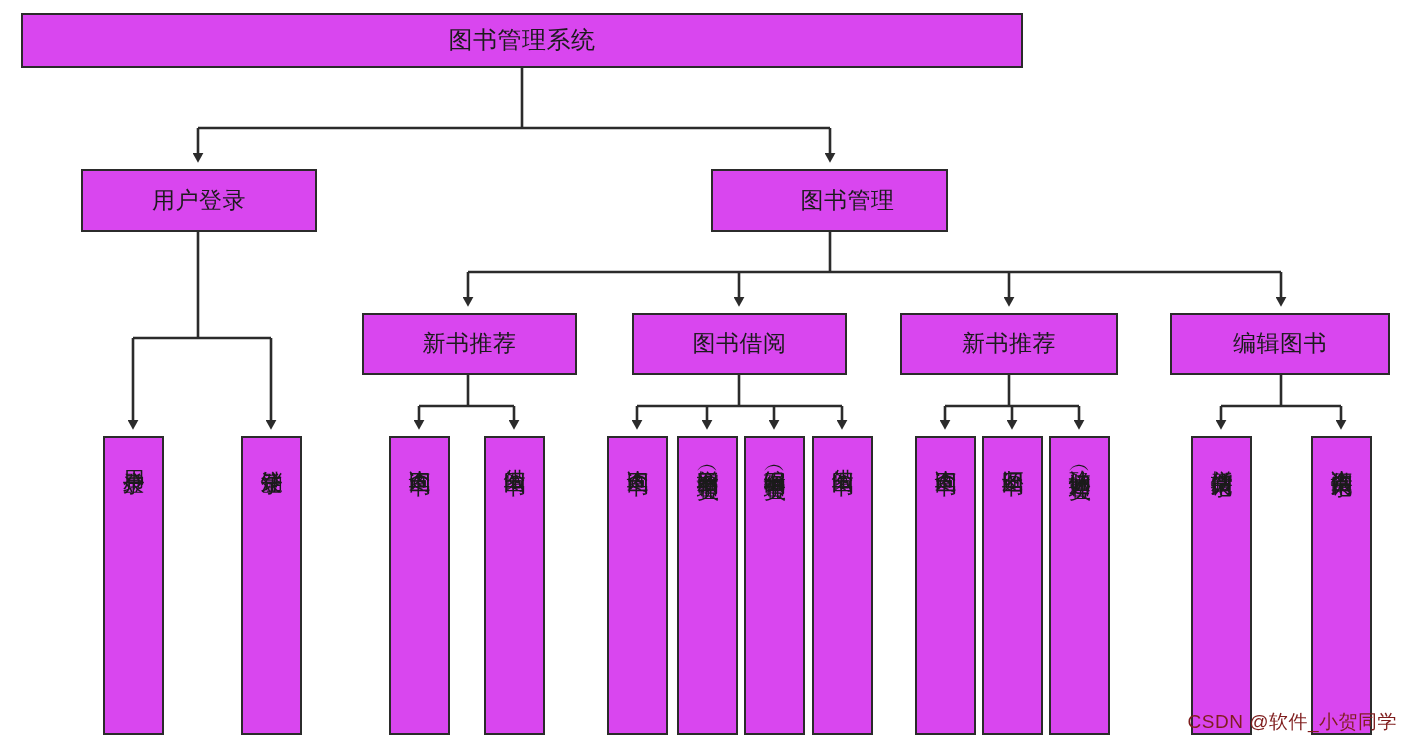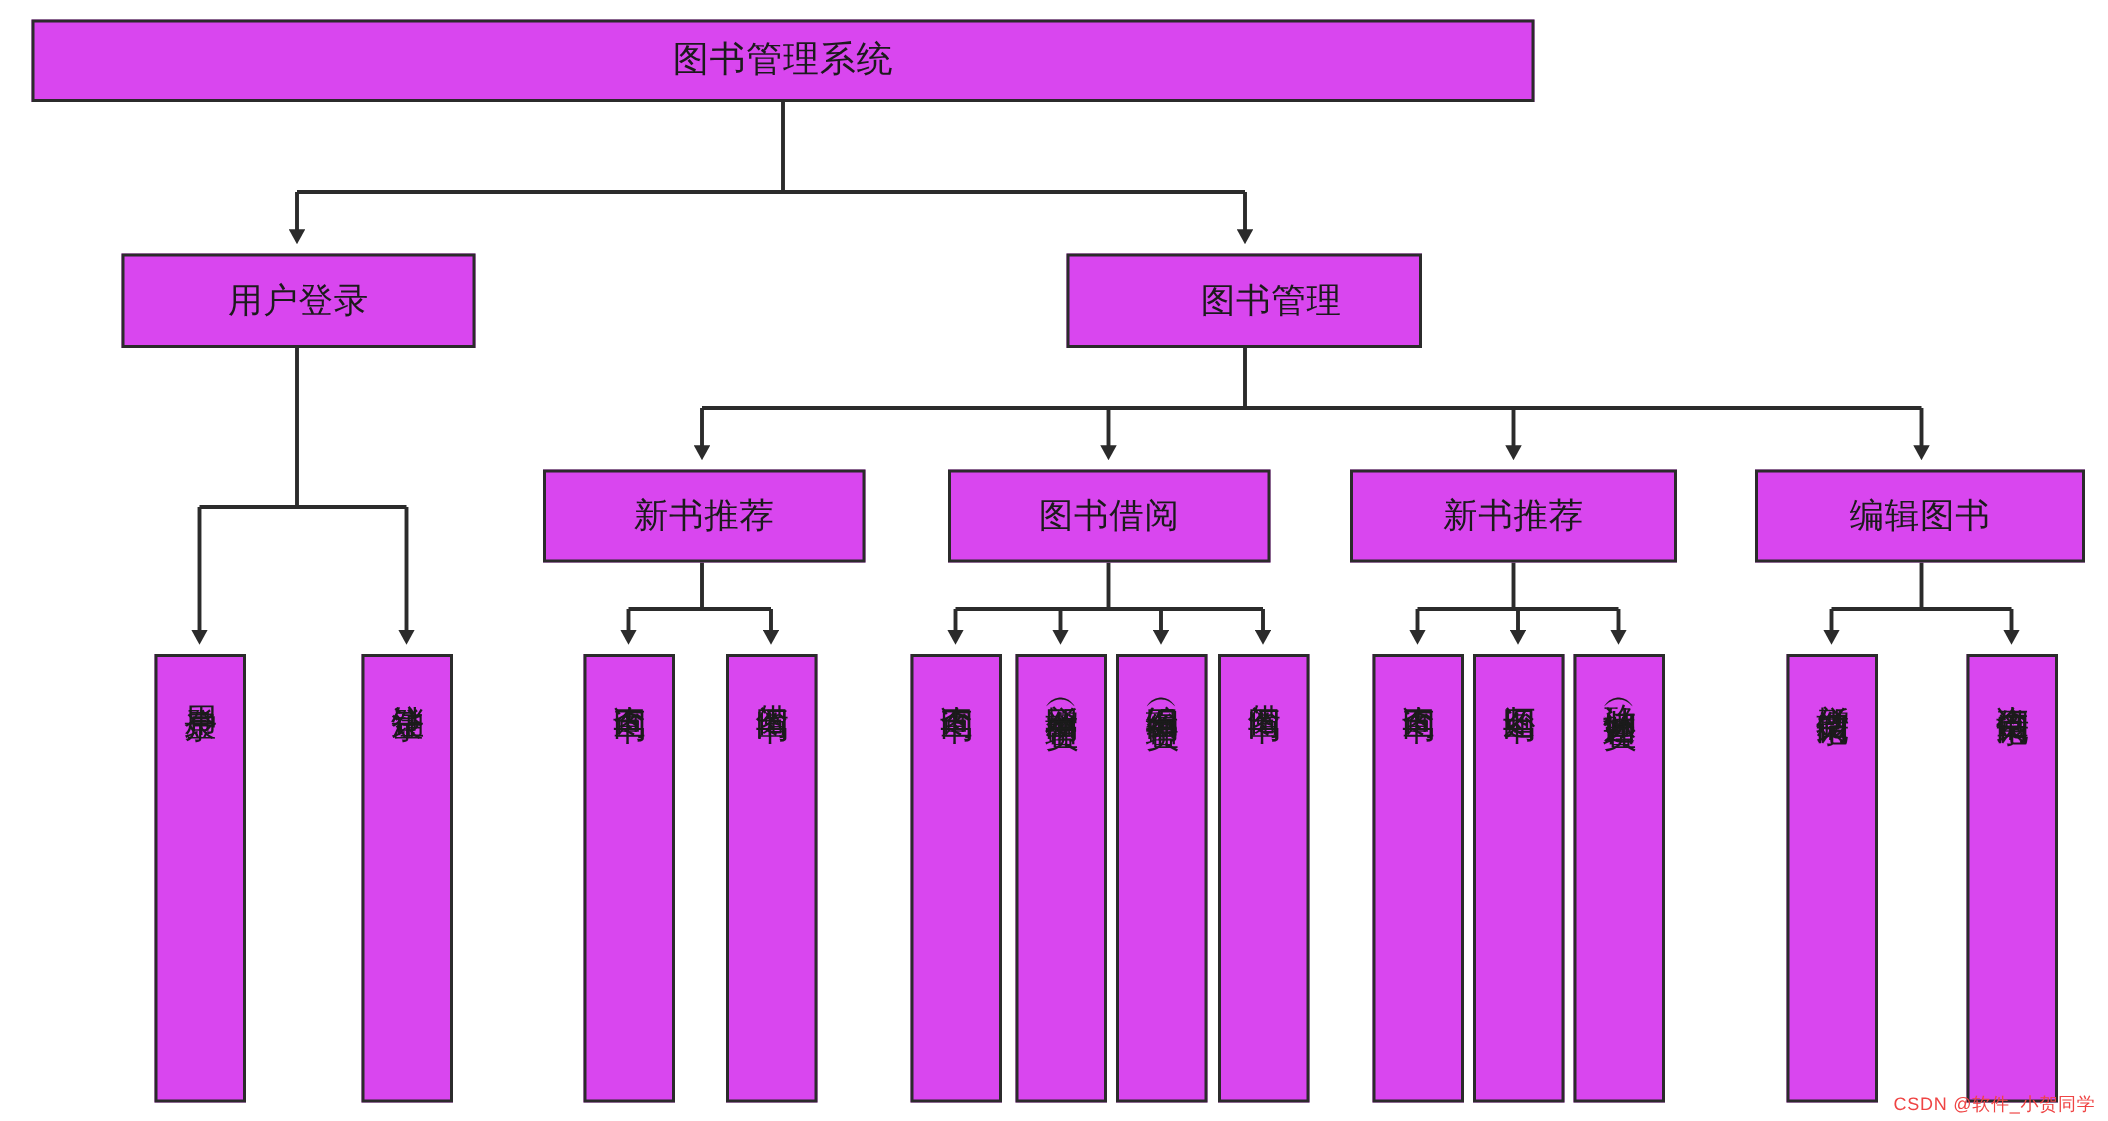--- a/index.html
+++ b/index.html
@@ -60,23 +60,23 @@
     writing-mode: vertical-rl;
     text-orientation: upright;
     font-size: 22px;
     line-height: 1.12;
     letter-spacing: 1.5px;
     white-space: nowrap;
   }
   #watermark {
     position: absolute;
     right: 8px;
-    bottom: 2px;
-    font-size: 12px;
-    color: #ef4444;
+    bottom: 12px;
+    font-size: 19px;
+    color: #7f1d1d;
     letter-spacing: 0.5px;
     z-index: 5;
     white-space: nowrap;
   }
 </style>
 </head>
 <body>
 
 <div id="canvas">
 

